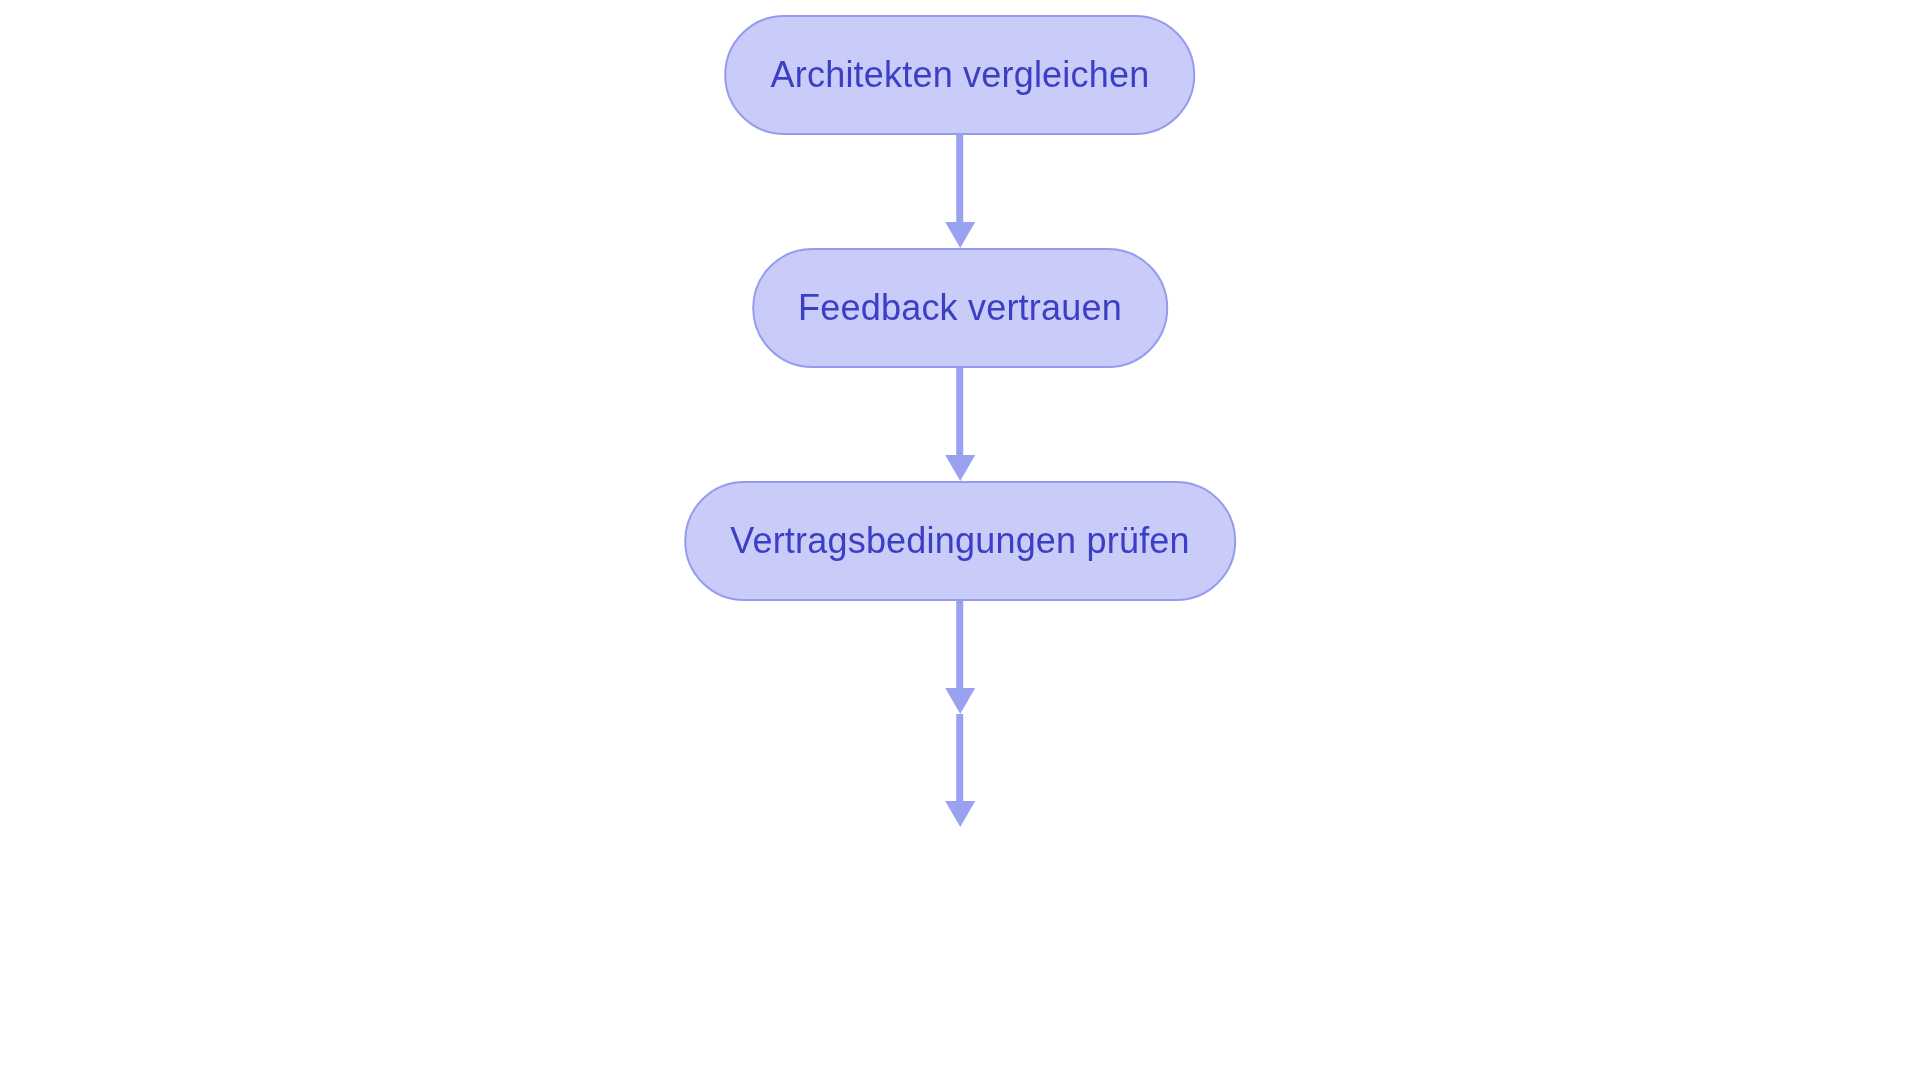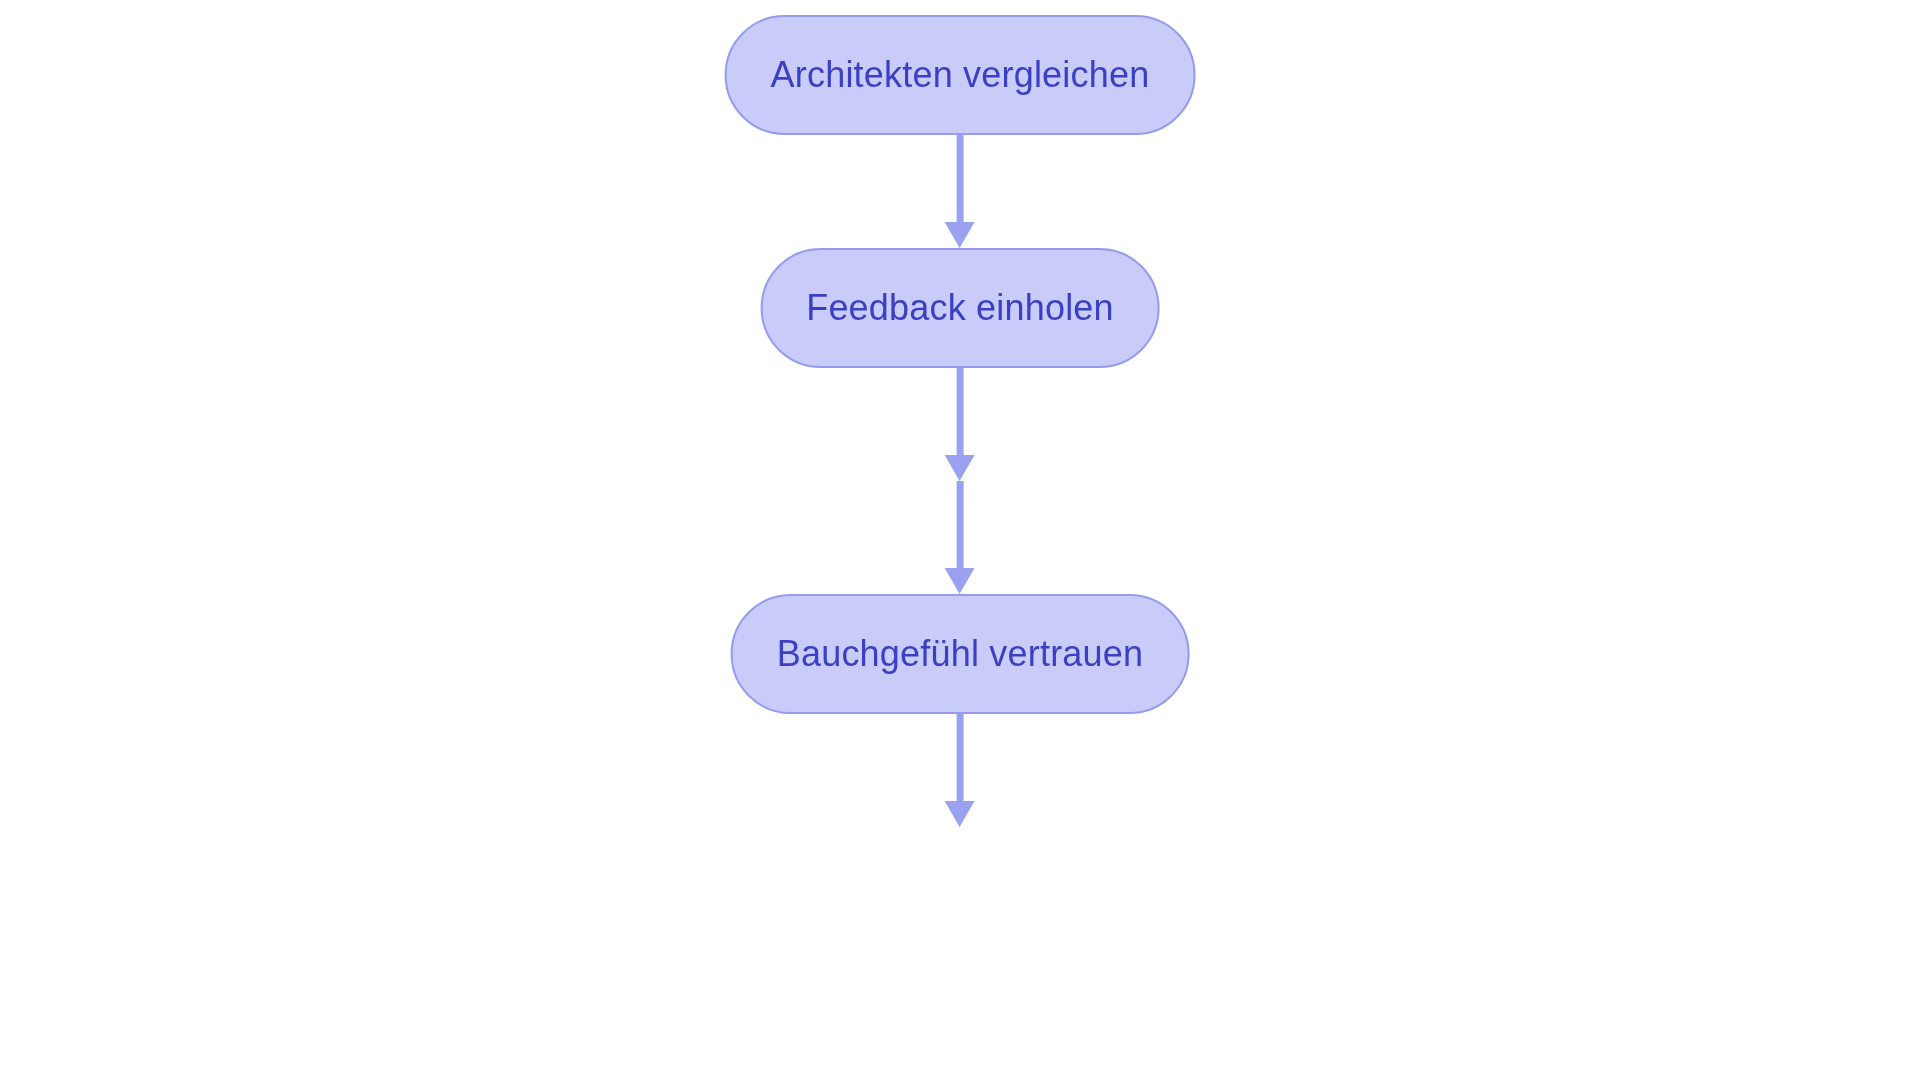--- a/index.html
+++ b/index.html
@@ -63,30 +63,30 @@
 
 <div class="flowchart">
     <div class="node">
       <span>Architekten vergleichen</span>
     </div>
     <div class="connector">
       <div class="line"></div>
       <div class="head"></div>
     </div>
     <div class="node">
-      <span>Feedback einholen</span>
+      <span>Feedback vertrauen</span>
+    </div>
+    <div class="connector">
+      <div class="line"></div>
+      <div class="head"></div>
+    </div>
+    <div class="node">
+      <span>Vertragsbedingungen prüfen</span>
     </div>
     <div class="connector">
       <div class="line"></div>
       <div class="head"></div>
     </div>
     <div class="connector">
       <div class="line"></div>
       <div class="head"></div>
     </div>
-    <div class="node">
-      <span>Bauchgefühl vertrauen</span>
-    </div>
-    <div class="connector">
-      <div class="line"></div>
-      <div class="head"></div>
-    </div>
   </div>
 
 </body></html>

